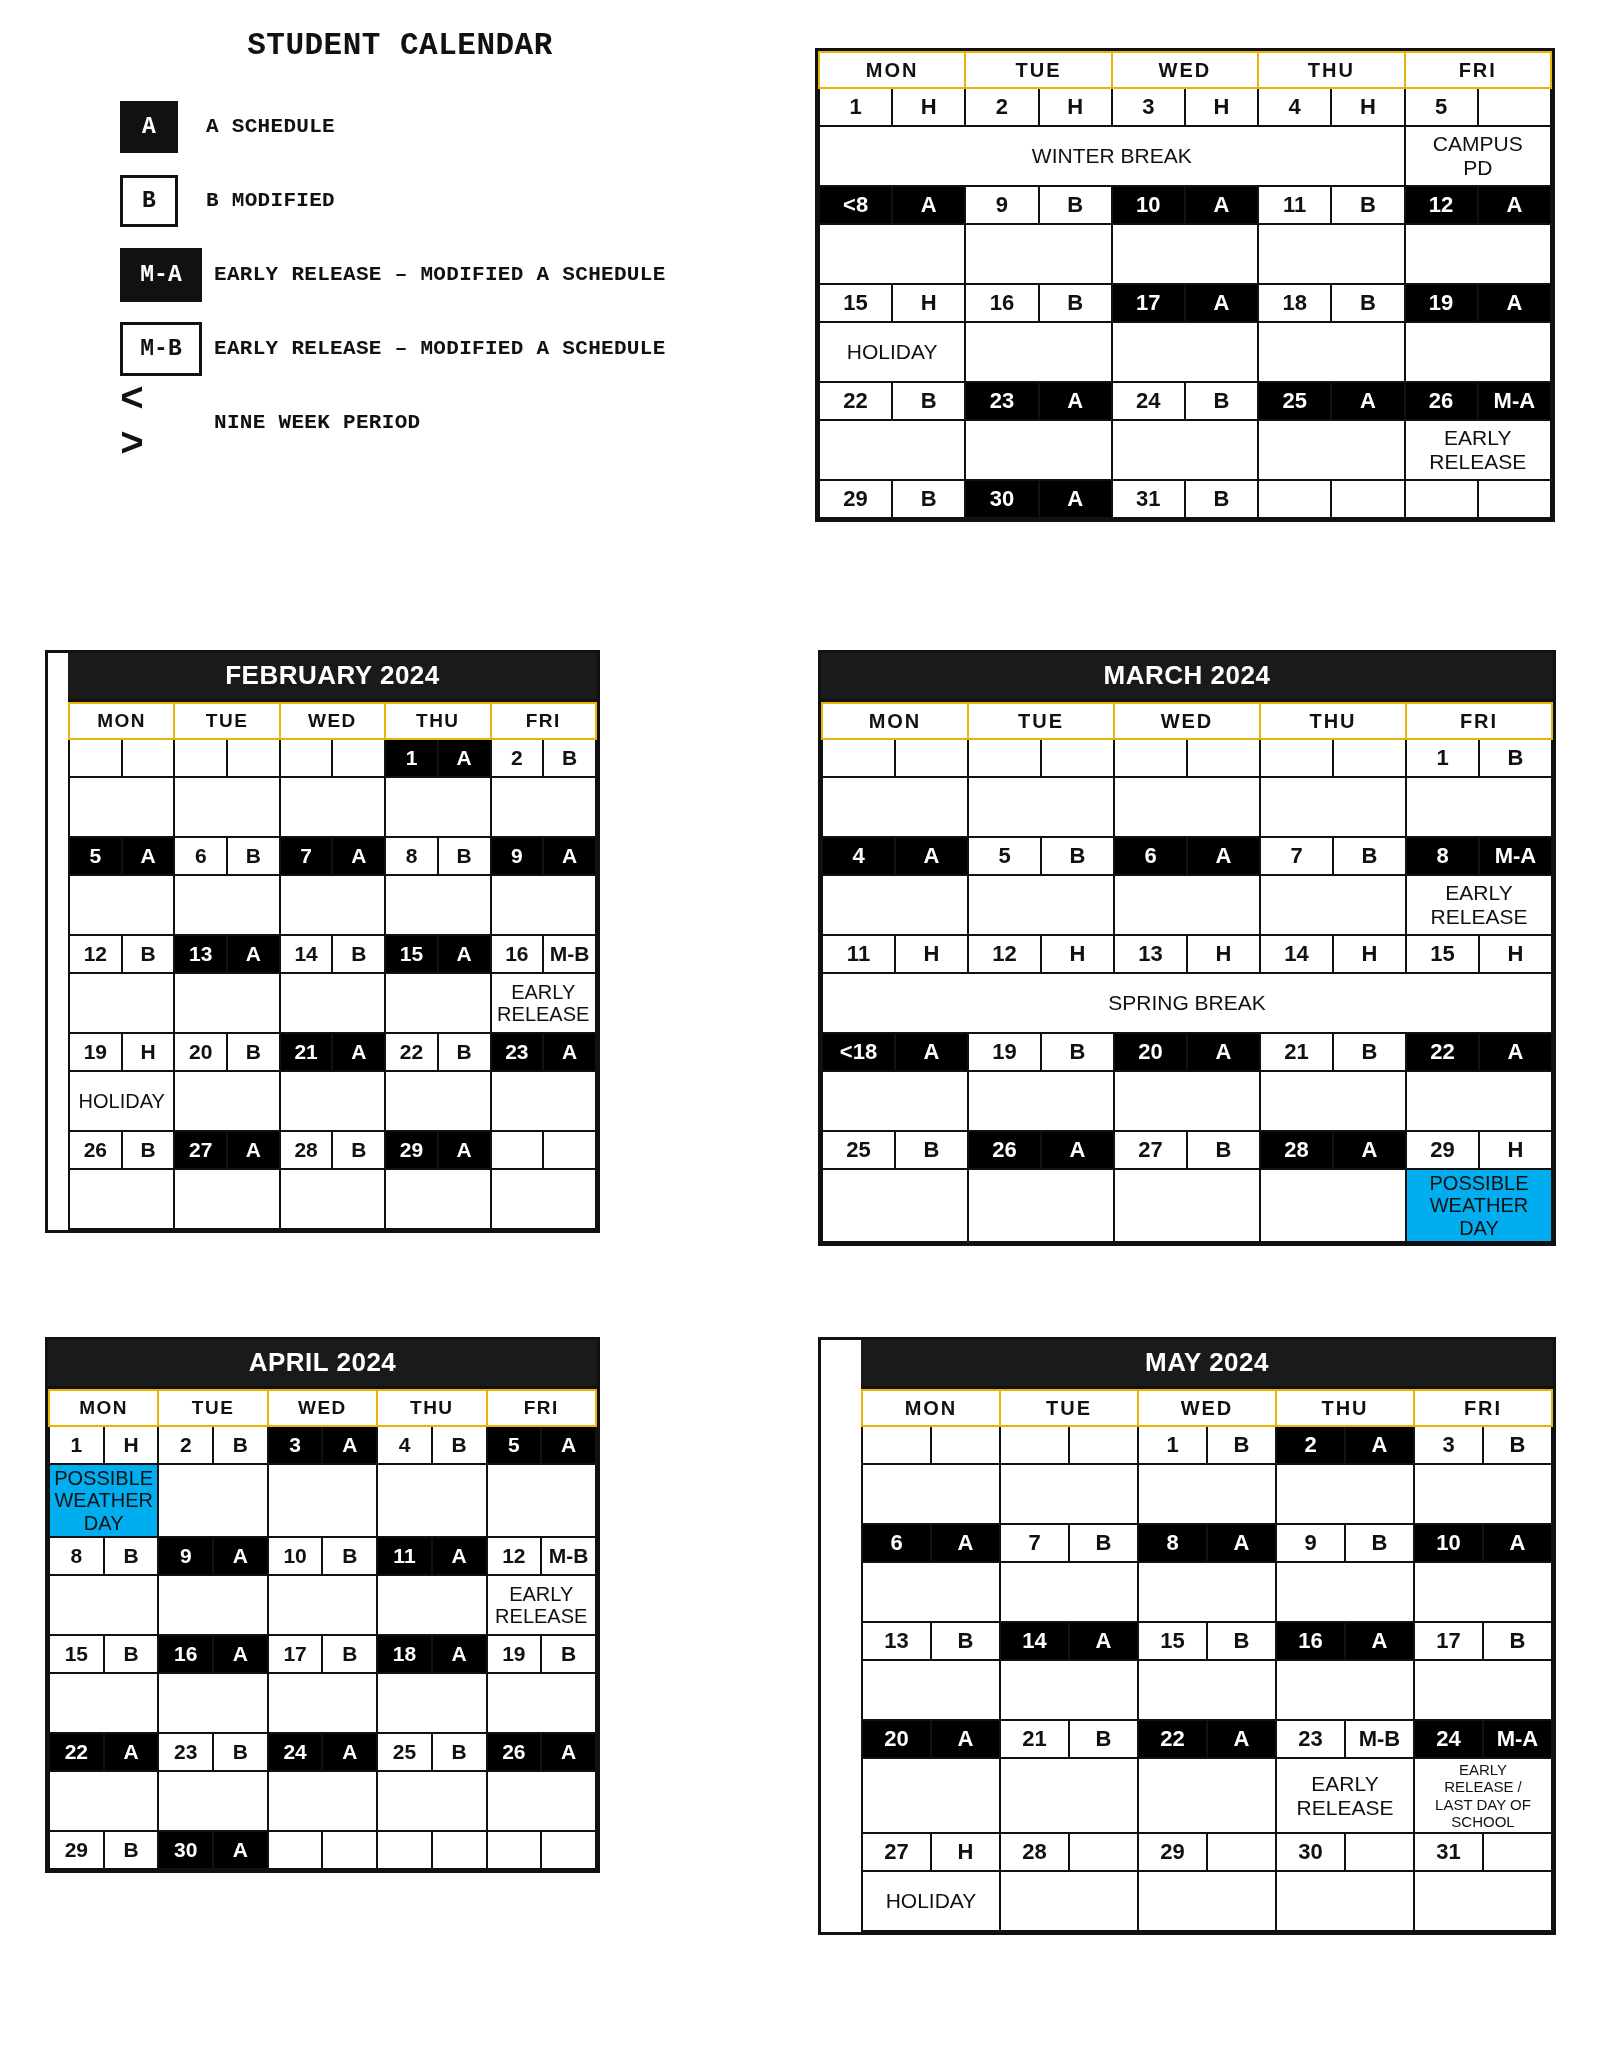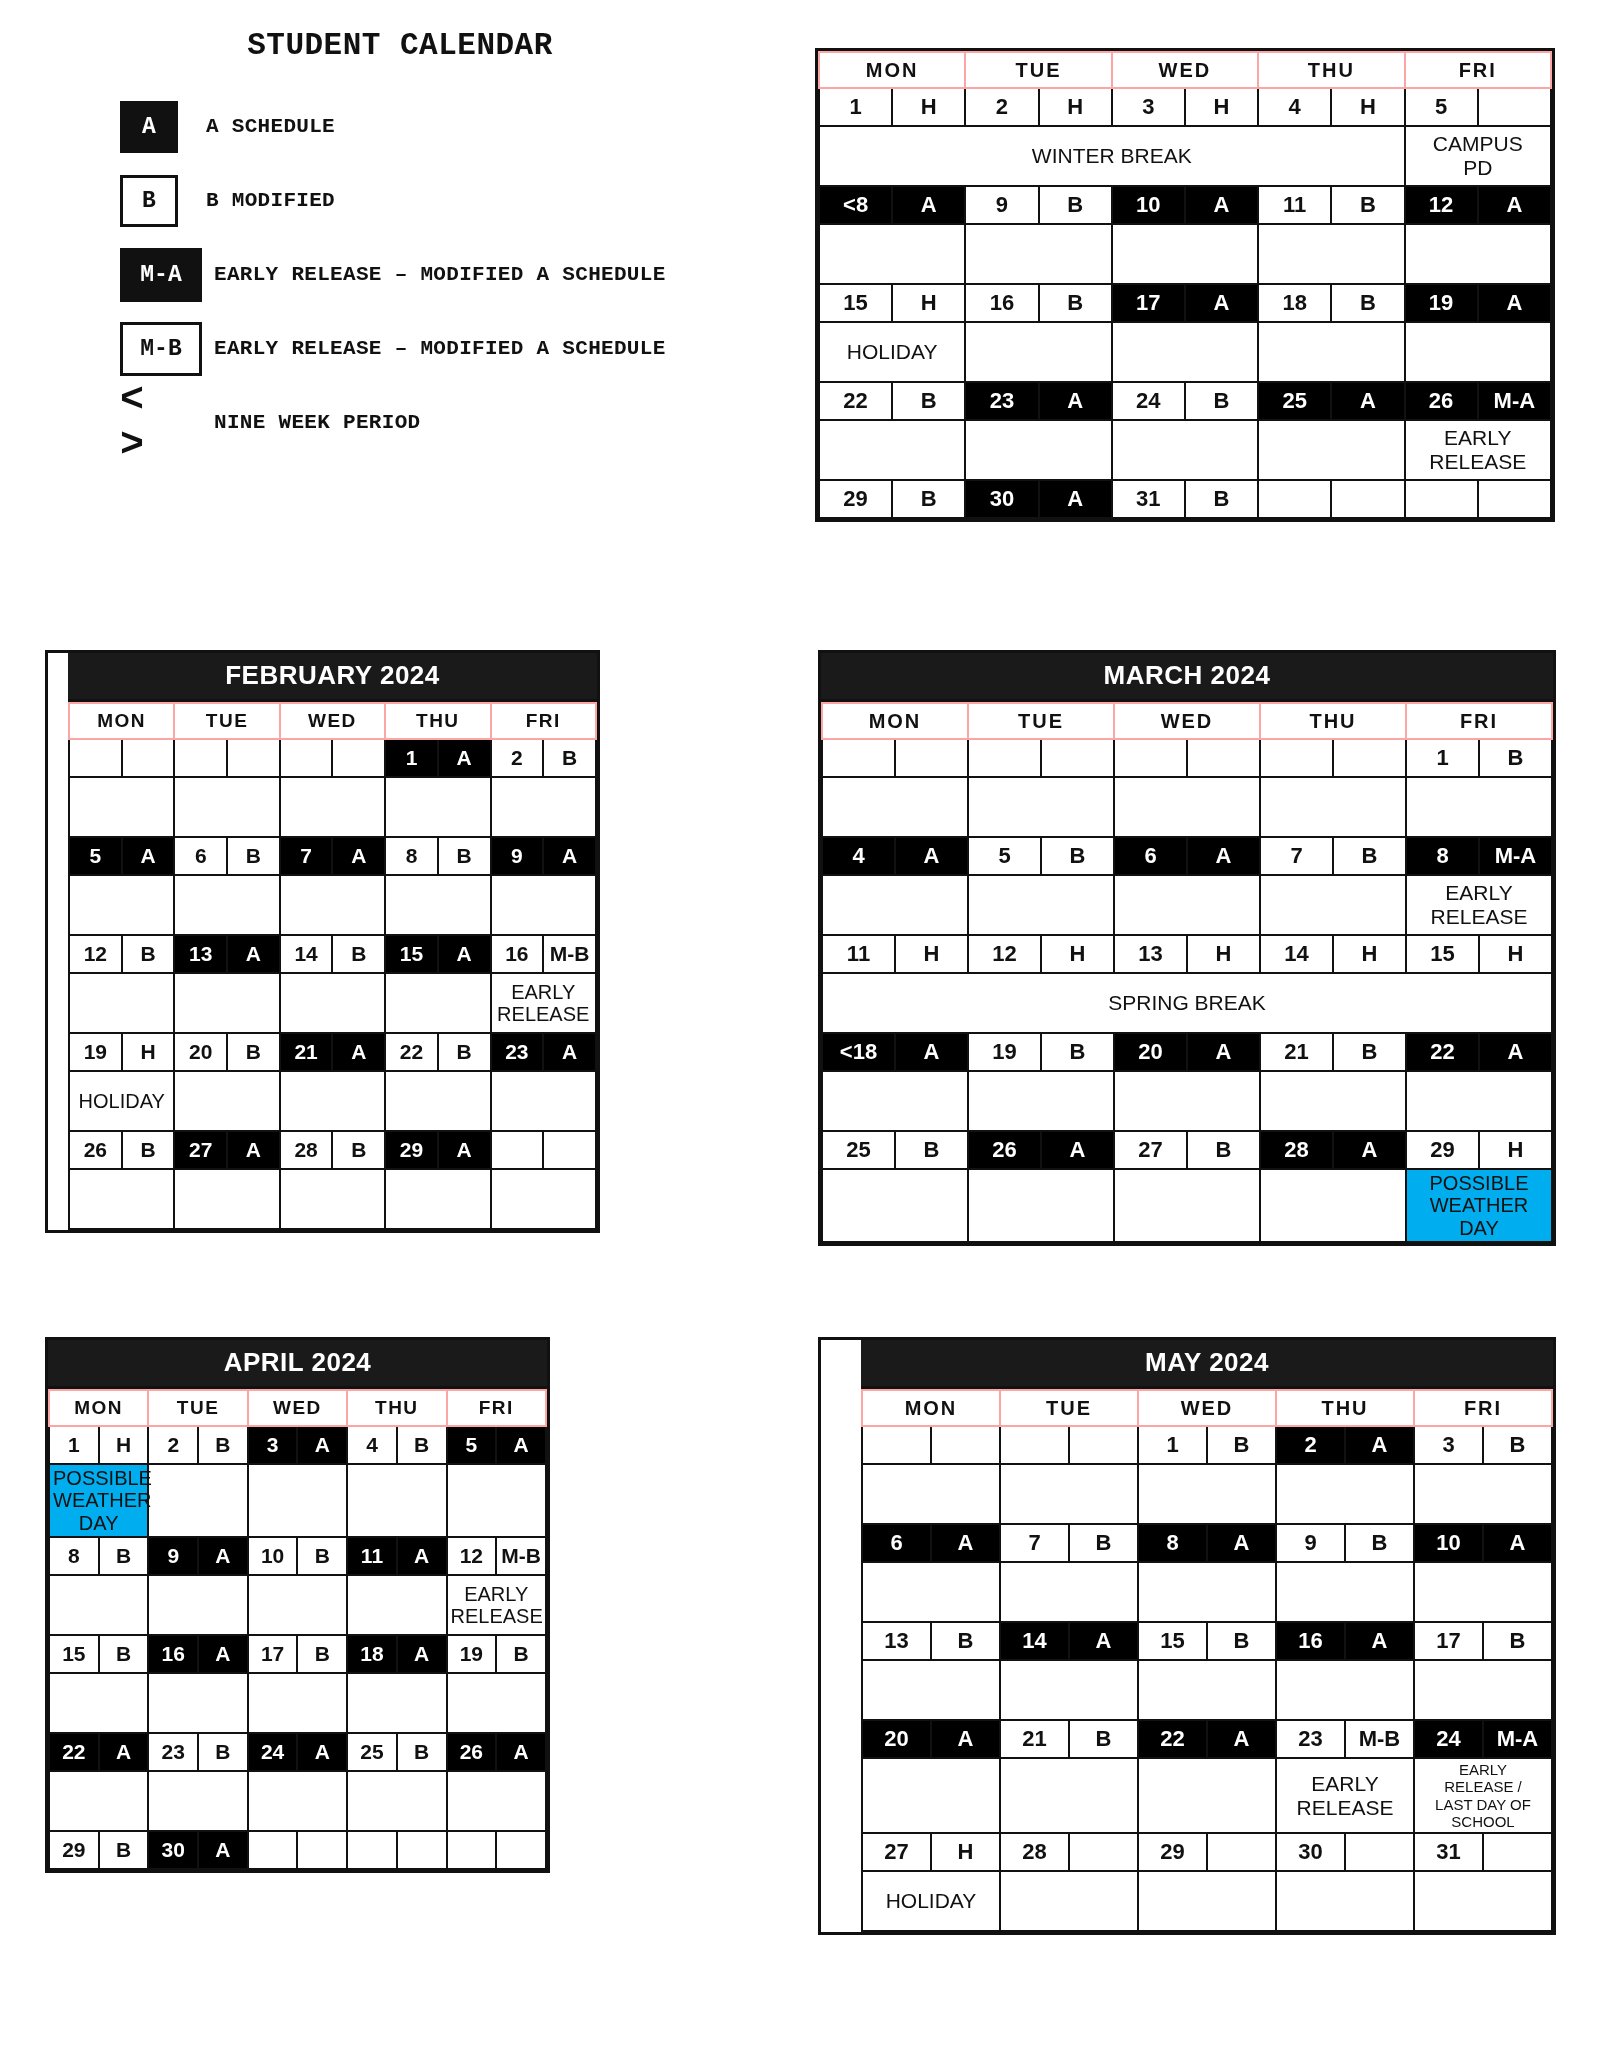--- a/index.html
+++ b/index.html
@@ -92,21 +92,21 @@
     letter-spacing: 0.5px;
     padding: 7px 0 8px 0;
     border-bottom: 3px solid #111;
   }
   table.cal {
     border-collapse: collapse;
     width: 100%;
     table-layout: fixed;
   }
   table.cal th {
-    border: 2px solid #fca5a5;
+    border: 2px solid #eab308;
     font-size: 20px;
     font-weight: bold;
     letter-spacing: 2px;
     height: 36px;
     color: #111;
     background: #fff;
   }
   table.cal td {
     border: 2px solid #111;
     font-size: 22px;
@@ -136,21 +136,21 @@
   }
   tr.note td.small {
     font-size: 15px;
     line-height: 1.15;
   }
 
   
   #month-january  { left: 815px; top: 48px;   width: 740px; }
   #month-february { left: 45px;  top: 650px;  width: 555px; padding-left: 20px; }
   #month-march    { left: 818px; top: 650px;  width: 738px; }
-  #month-april    { left: 45px;  top: 1337px; width: 505px; }
+  #month-april    { left: 45px;  top: 1337px; width: 555px; }
   #month-may      { left: 818px; top: 1337px; width: 738px; padding-left: 40px; }
 
   #month-february table.cal th,
   #month-april table.cal th { font-size: 19px; letter-spacing: 1.5px; }
   #month-february table.cal td,
   #month-april table.cal td { font-size: 21px; }
   #month-february tr.note td,
   #month-april tr.note td { font-size: 20px; }
 </style>
 </head>

